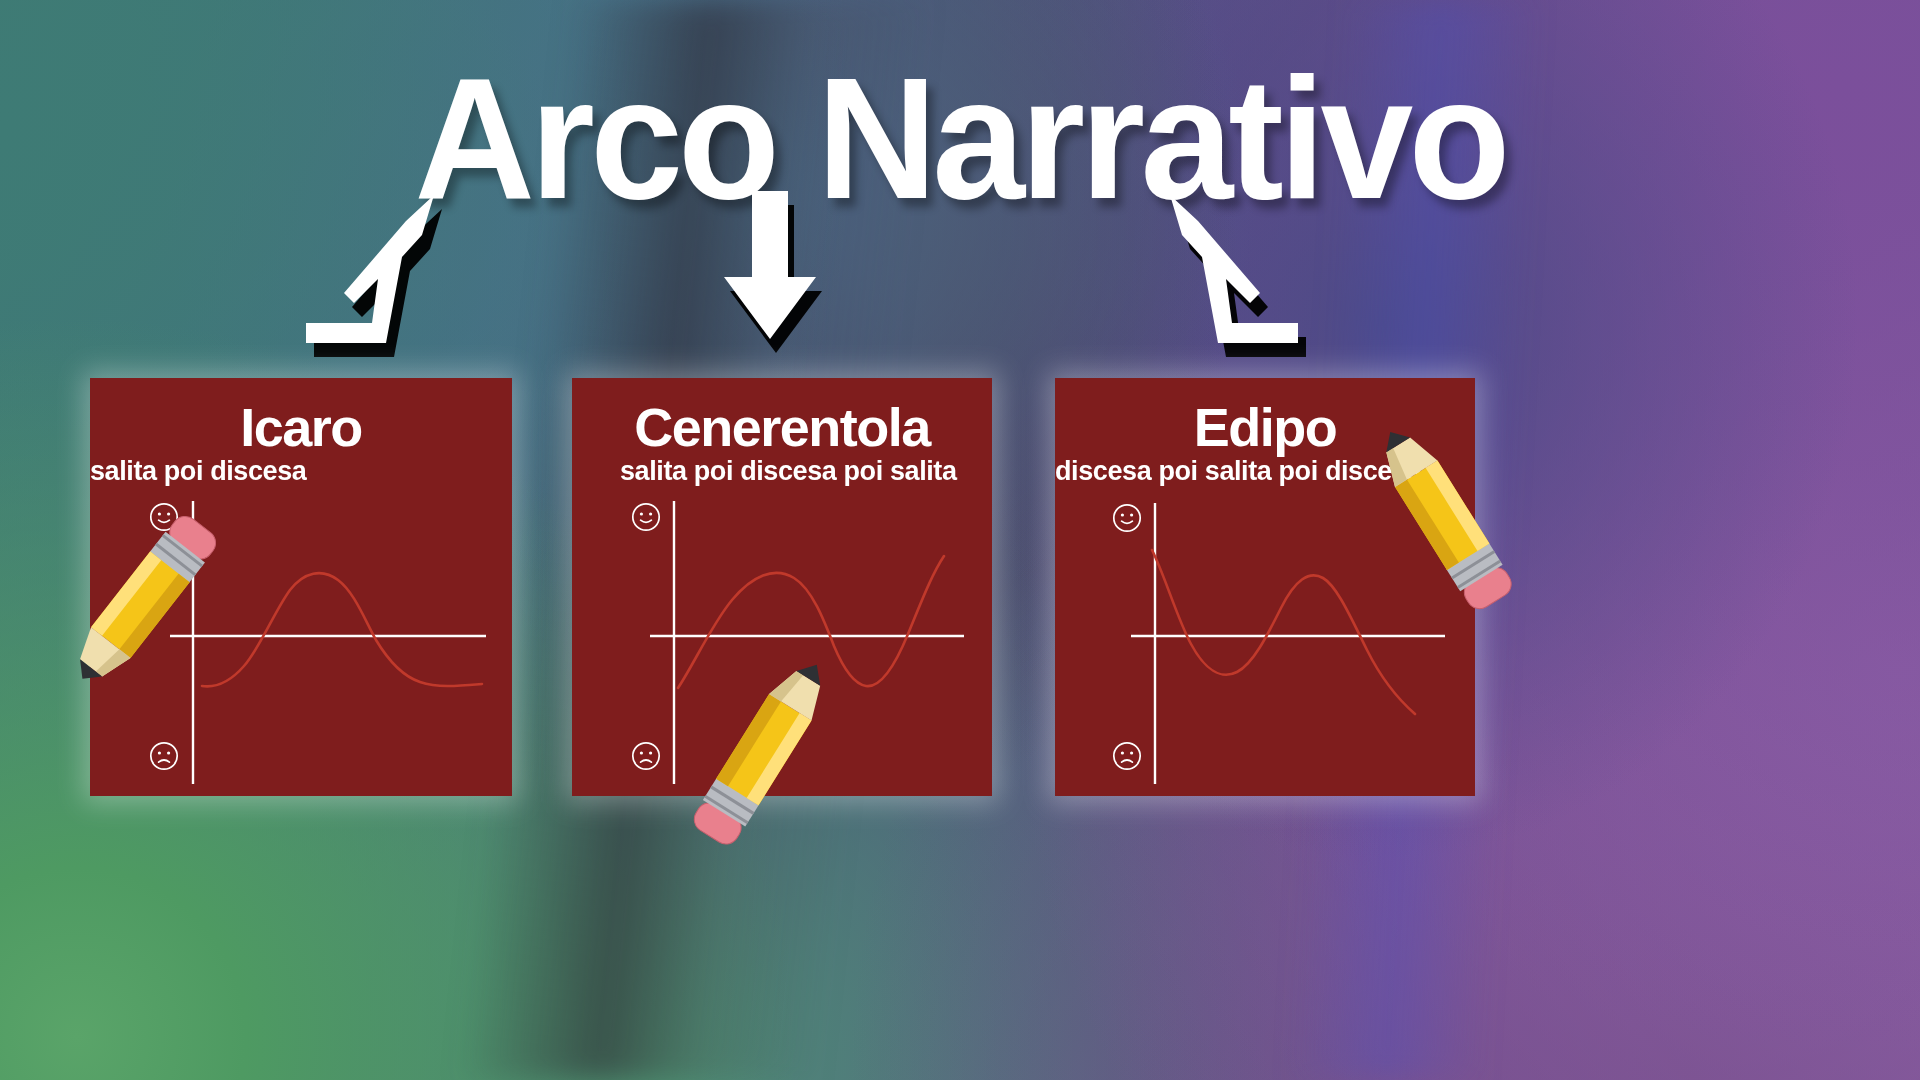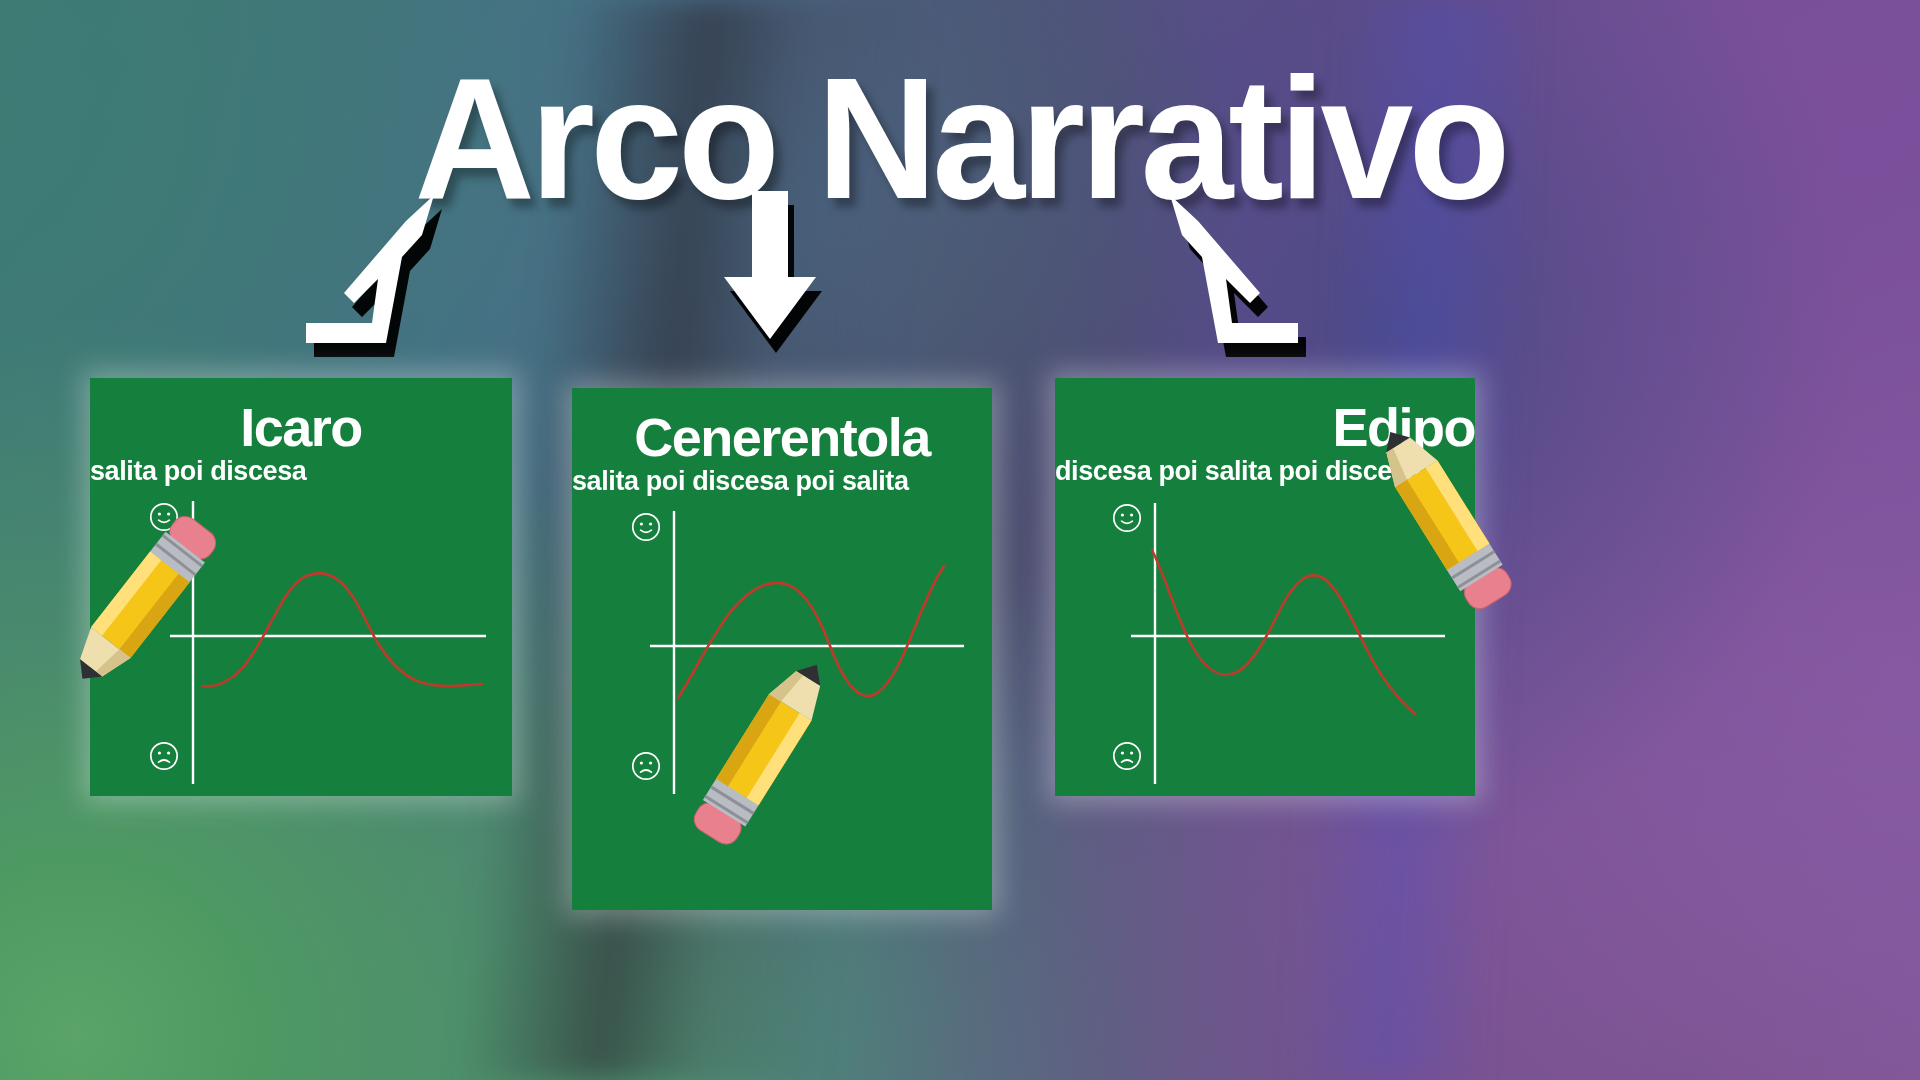--- a/index.html
+++ b/index.html
@@ -45,21 +45,21 @@
     white-space:nowrap;
     transform:scaleX(.97);
   }
 
   
   .arrow{position:absolute;}
 
   
   .card{
     position:absolute;
-    background:#15803d;
+    background:#7f1d1d;
     box-shadow:0 0 26px 7px rgba(255,255,255,.30);
     overflow:hidden;
   }
   .card-title{
     position:absolute;left:0;right:0;
     text-align:center;
     color:#fff;font-weight:bold;
     letter-spacing:-1.5px;
     white-space:nowrap;
   }
@@ -165,23 +165,23 @@
         <rect x="93" y="58" width="14" height="96" fill="#d9a512"></rect>
 
         <polygon points="57,154 107,154 96,186 68,186" fill="#f0dfae"></polygon>
         <polygon points="93,154 107,154 96,186 88,186" fill="#d6c38c"></polygon>
 
         <polygon points="68,186 96,186 82,200" fill="#2e3034"></polygon>
       </g>
     </svg>
   </div>
 
-  <div class="card" style="left:572px;top:388px;width:420px;height:522px;">
+  <div class="card" style="left:572px;top:378px;width:420px;height:418px;">
     <div class="card-title" style="top:18px;font-size:54px;">Cenerentola</div>
-    <div class="card-sub" style="top:78px;font-size:27px;">salita poi discesa poi salita</div>
+    <div class="card-sub" style="top:78px;font-size:27px;margin-left:48px;">salita poi discesa poi salita</div>
 
     <div class="plot" style="left:0;top:0;width:420px;height:418px;">
       <svg width="420" height="418" viewBox="0 0 420 418">
         <line x1="102" y1="123" x2="102" y2="406" stroke="#ffffff" stroke-width="2.4"></line>
         <line x1="78" y1="258" x2="392" y2="258" stroke="#ffffff" stroke-width="2.4"></line>
         <g transform="translate(60,125)">
           <circle cx="14" cy="14" r="13.2" fill="none" stroke="#ffffff" stroke-width="1.7"></circle>
           <circle cx="9.4" cy="11" r="1.6" fill="#ffffff"></circle>
           <circle cx="18.6" cy="11" r="1.6" fill="#ffffff"></circle>
           <path d="M8.6 17.2 Q14 21.6 19.4 17.2" fill="none" stroke="#ffffff" stroke-width="1.7" stroke-linecap="round"></path>
@@ -216,21 +216,21 @@
         <rect x="61" y="58" width="14" height="100" fill="#ffe07a"></rect>
         <rect x="97" y="58" width="14" height="100" fill="#d9a512"></rect>
         <polygon points="61,158 111,158 100,192 72,192" fill="#f0dfae"></polygon>
         <polygon points="97,158 111,158 100,192 92,192" fill="#d6c38c"></polygon>
         <polygon points="72,192 100,192 86,208" fill="#2e3034"></polygon>
       </g>
     </svg>
   </div>
 
   <div class="card" style="left:1055px;top:378px;width:420px;height:418px;">
-    <div class="card-title" style="top:18px;font-size:54px;text-align:right;">Edipo</div>
+    <div class="card-title" style="top:18px;font-size:54px;">Edipo</div>
     <div class="card-sub" style="top:78px;font-size:27px;">discesa poi salita poi discesa</div>
 
     <div class="plot" style="left:0;top:0;width:420px;height:418px;">
       <svg width="420" height="418" viewBox="0 0 420 418">
         <line x1="100" y1="125" x2="100" y2="406" stroke="#ffffff" stroke-width="2.4"></line>
         <line x1="76" y1="258" x2="390" y2="258" stroke="#ffffff" stroke-width="2.4"></line>
         <g transform="translate(58,126)">
           <circle cx="14" cy="14" r="13.2" fill="none" stroke="#ffffff" stroke-width="1.7"></circle>
           <circle cx="9.4" cy="11" r="1.6" fill="#ffffff"></circle>
           <circle cx="18.6" cy="11" r="1.6" fill="#ffffff"></circle>

